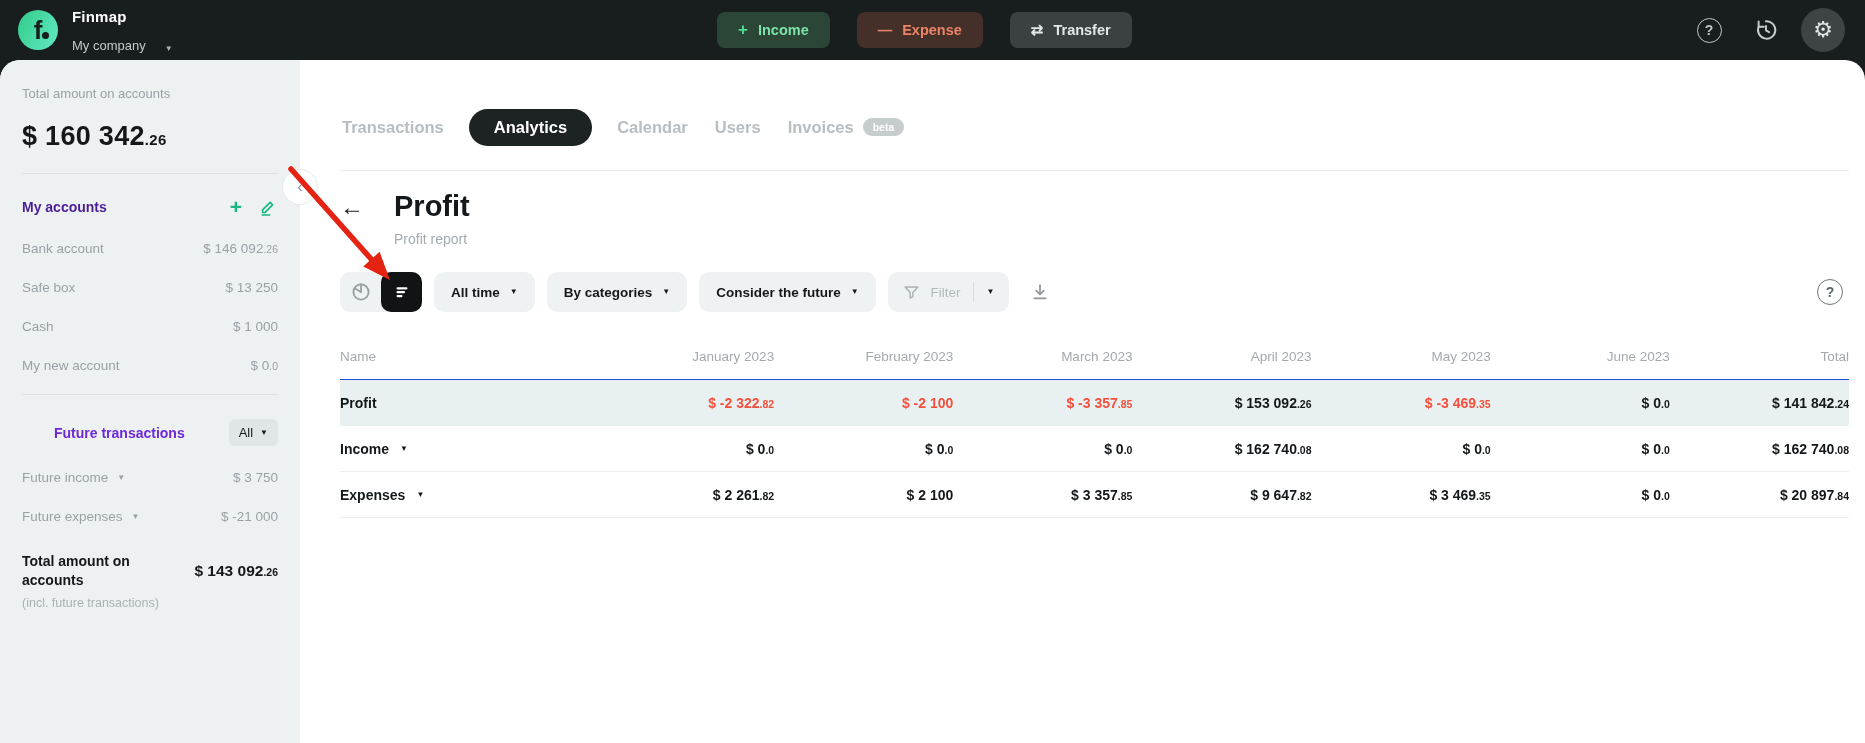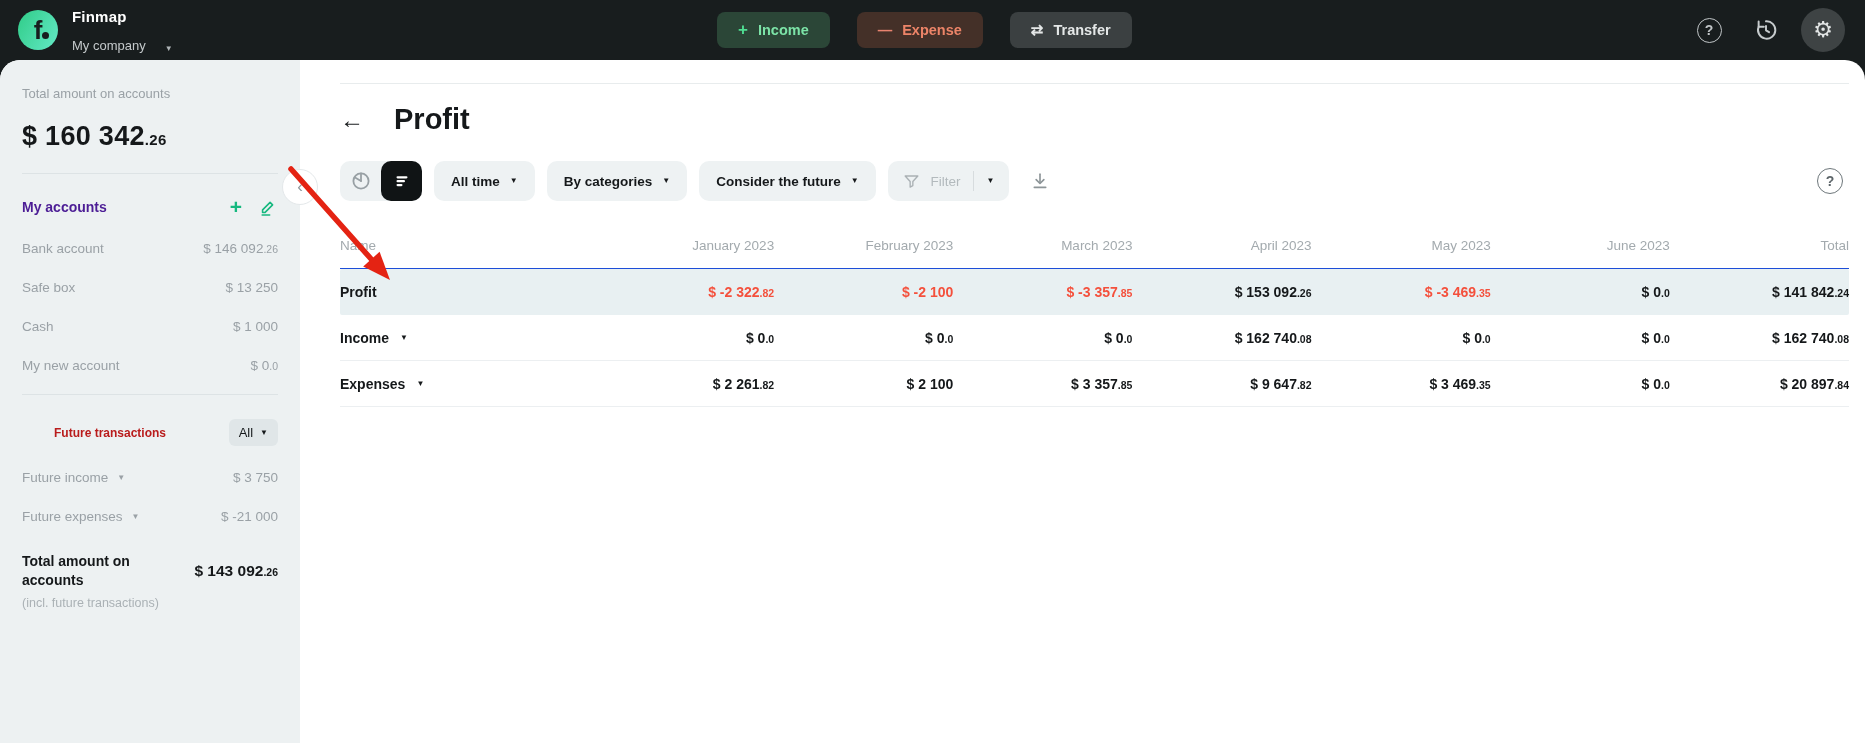--- a/index.html
+++ b/index.html
@@ -46,21 +46,21 @@
   .side-divider { border:none; border-top:1px solid #dde3e5; margin:21px 0 0 0; }
   .accounts-head { margin-top:22px; display:flex; align-items:center; }
   .accounts-head .hd { font-size:14px; font-weight:700; color:#4c1d95;text-align:center; }
   .head-icons { margin-left:auto; display:flex; align-items:center; gap:16px; }
   .plus-ic { color:#16b87f; font-size:21px; font-weight:700; line-height:1; cursor:pointer; }
   .side-row { margin-top:24px; display:flex; align-items:center; font-size:13.5px; color:#9aa1a6; }
   .side-row .nm { display:flex; align-items:center; gap:9px; }
   .side-row .amt { margin-left:auto; }
   .amt .d { font-size:10.5px; }
   .future-head { margin-top:24px; display:flex; align-items:center; }
-  .future-head .hd { font-size:12px; font-weight:700; color:#b91c1c;padding-left:32px; }
+  .future-head .hd { font-size:14px; font-weight:700; color:#6d28d9;padding-left:32px; }
   .all-btn { margin-left:auto; background:#e0e6e8; border:none; border-radius:6px; padding:6px 10px;
              font-family:"Liberation Sans",sans-serif; font-size:13px; color:#15181a; display:flex; align-items:center; gap:7px; cursor:pointer; }
   .all-btn .caret { color:#15181a; }
   .side-bottom { margin-top:28px; display:flex; align-items:center; }
   .side-bottom .lbl { font-size:14px; font-weight:700; color:#15181a; width:128px; line-height:1.35; }
   .side-bottom .amt { margin-left:auto; font-size:15.5px; font-weight:700; color:#15181a; }
   .side-note { margin-top:6px; font-size:12.5px; color:#aab1b5; }
 
   
   .main { flex:1; position:relative; padding:0 16px 0 40px; }
@@ -223,26 +223,45 @@
     <div class="side-bottom">
       <div class="lbl">Total amount on accounts</div>
       <div class="amt"><span>$ 143 092</span><span class="d">.26</span></div>
     </div>
     <div class="side-note">(incl. future transactions)</div>
   </aside>
 
   <main class="main">
     <button class="collapse-btn">‹</button>
 
+    <nav class="tabs" id="tabs">
+        <div class="tab">
+          <span class="tab-label">Transactions</span>
+        </div>
+        <div class="tab active">
+          <span class="tab-label">Analytics</span>
+        </div>
+        <div class="tab">
+          <span class="tab-label">Calendar</span>
+        </div>
+        <div class="tab">
+          <span class="tab-label">Users</span>
+        </div>
+        <div class="tab">
+          <span class="tab-label">Invoices</span>
+          <span class="badge">beta</span>
+        </div>
+      </nav>
     <div class="tabs-divider"></div>
 
     <div class="page-head">
       <span class="back-arrow">←</span>
       <h1 class="page-title">Profit</h1>
     </div>
+    <div class="page-subtitle">Profit report</div>
 
     <div class="toolbar">
       <div class="icon-group">
         <button class="tool-ic-btn">
           <svg class="li" width="24" height="24" viewBox="0 0 24 24" fill="none" stroke="#98a0a4" stroke-width="1.8" stroke-linecap="round">
             <circle cx="12" cy="12" r="7.6"></circle>
             <path d="M12 12 V4.4"></path>
             <path d="M12 12 L5.6 8.3"></path>
           </svg>
         </button>

